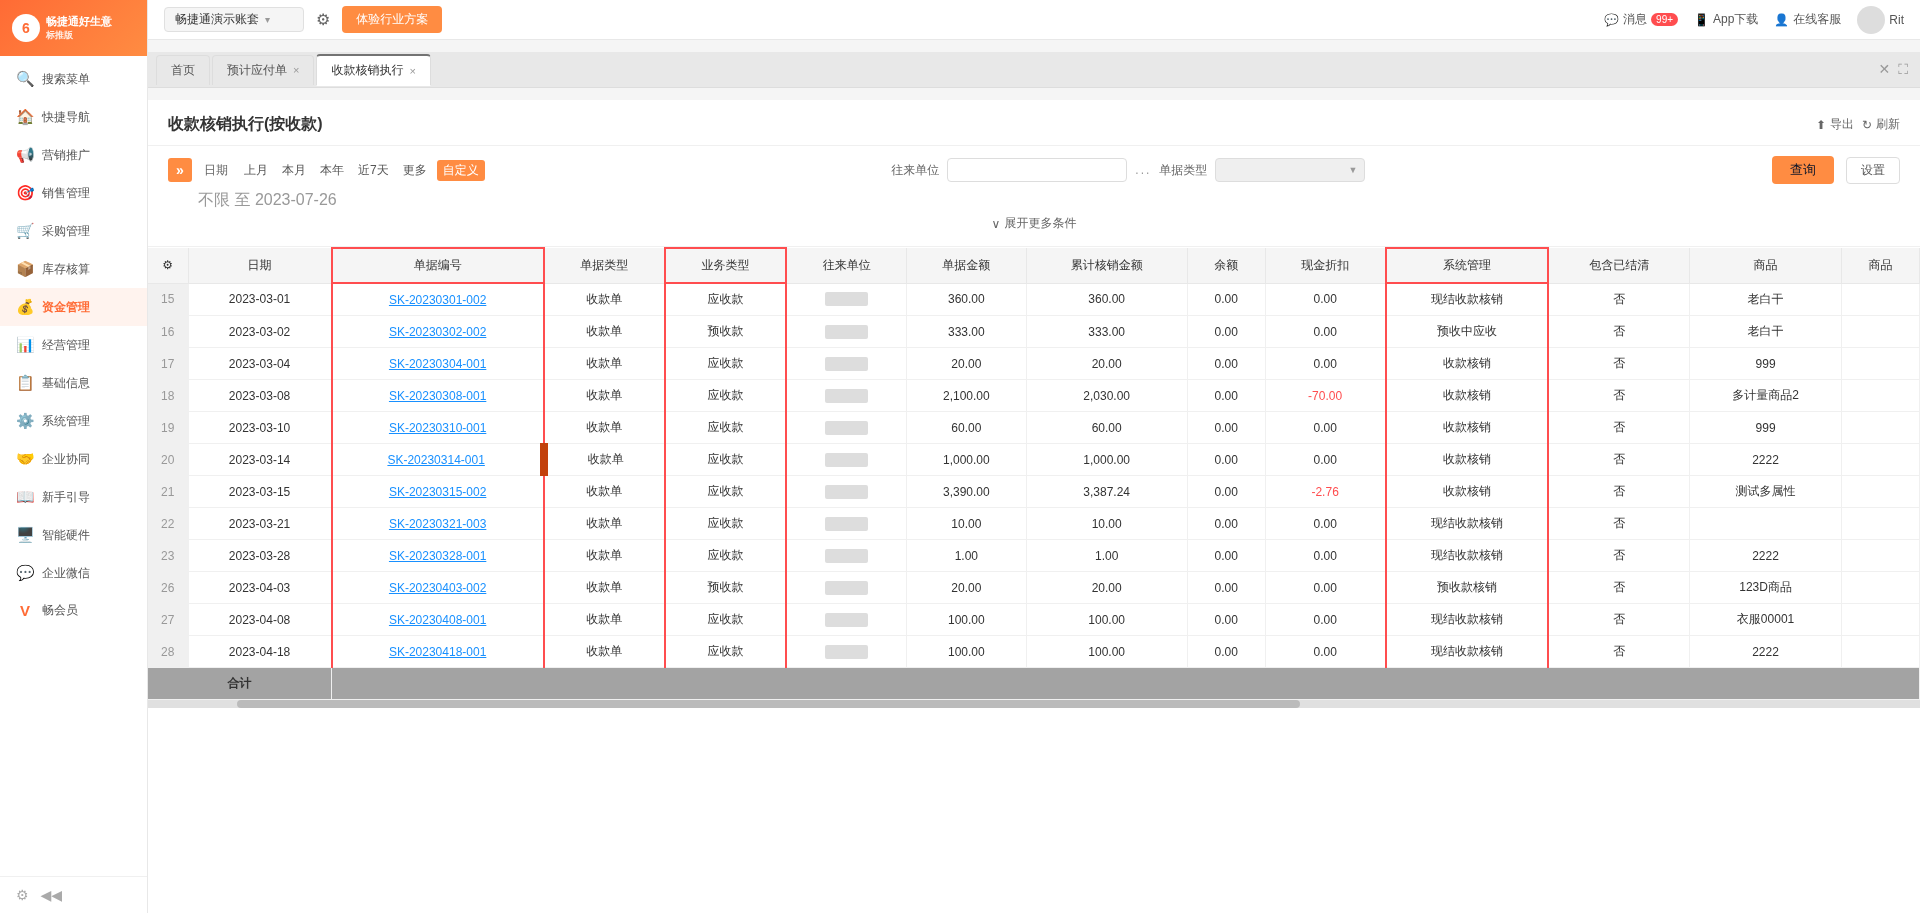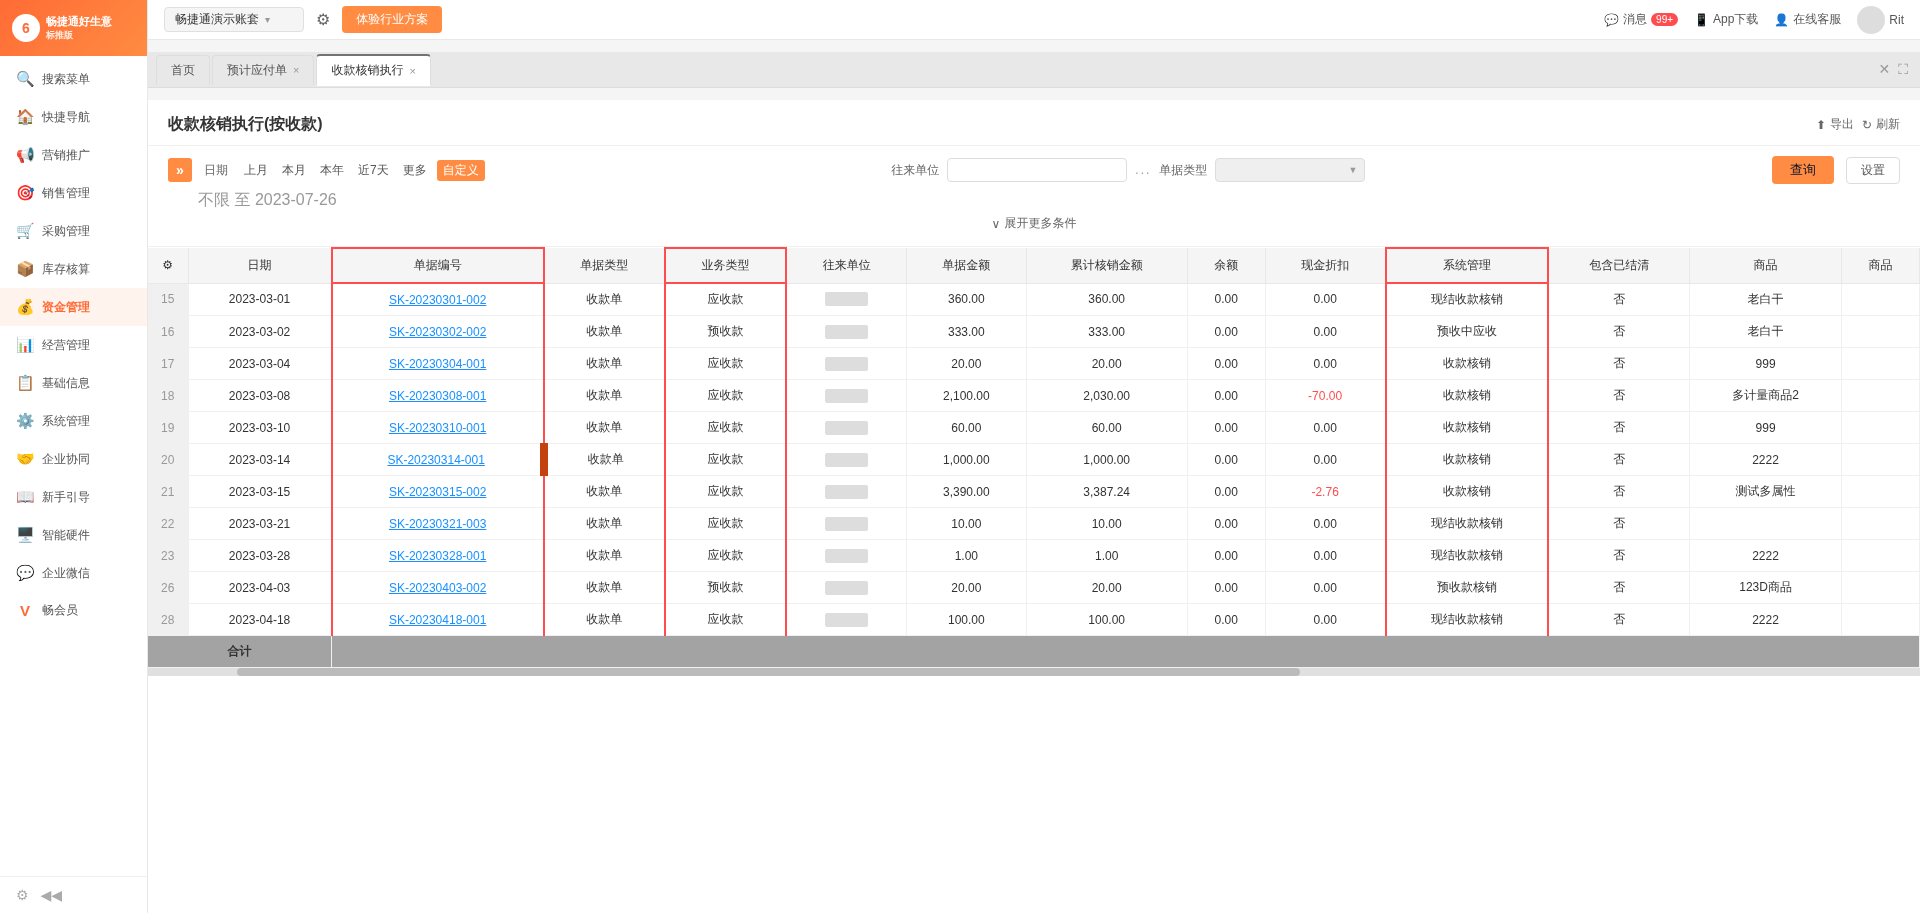--- a/index.html
+++ b/index.html
@@ -436,20 +436,36 @@
               <td style="">20.00</td>
               <td style="">20.00</td>
               <td>0.00</td>
               <td style="">0.00</td>
               <td style="border-left: 2px solid #ff4d4f; border-right: 2px solid #ff4d4f;">预收款核销</td>
               <td>否</td>
               <td>123D商品</td>
               <td></td>
             </tr>
             <tr>
+              <td class="col-sn">27</td>
+              <td>2023-04-08</td>
+              <td style="border-left: 2px solid #ff4d4f; border-right: 2px solid #ff4d4f;"><span class="link-cell">SK-20230408-001</span></td>
+              <td>收款单</td>
+              <td style="border-left: 2px solid #ff4d4f; border-right: 2px solid #ff4d4f;">应收款</td>
+              <td><span style="background:#ddd; color:transparent; border-radius:2px;">█████</span></td>
+              <td style="">100.00</td>
+              <td style="">100.00</td>
+              <td>0.00</td>
+              <td style="">0.00</td>
+              <td style="border-left: 2px solid #ff4d4f; border-right: 2px solid #ff4d4f;">现结收款核销</td>
+              <td>否</td>
+              <td>衣服00001</td>
+              <td></td>
+            </tr>
+            <tr>
               <td class="col-sn">28</td>
               <td>2023-04-18</td>
               <td style="border-left: 2px solid #ff4d4f; border-right: 2px solid #ff4d4f;"><span class="link-cell">SK-20230418-001</span></td>
               <td>收款单</td>
               <td style="border-left: 2px solid #ff4d4f; border-right: 2px solid #ff4d4f;">应收款</td>
               <td><span style="background:#ddd; color:transparent; border-radius:2px;">█████</span></td>
               <td style="">100.00</td>
               <td style="">100.00</td>
               <td>0.00</td>
               <td style="">0.00</td>

